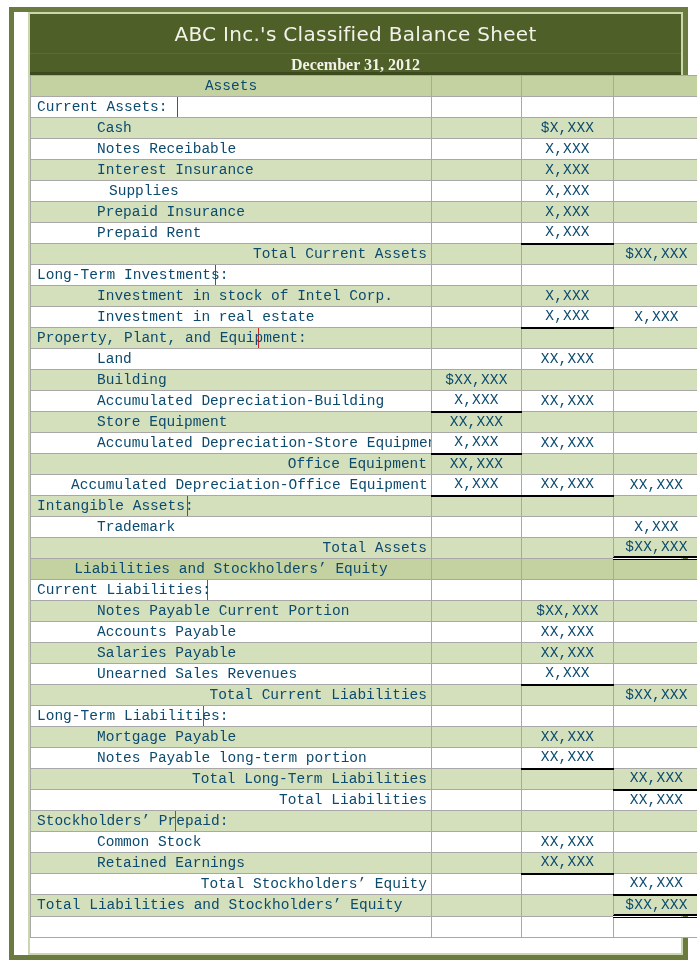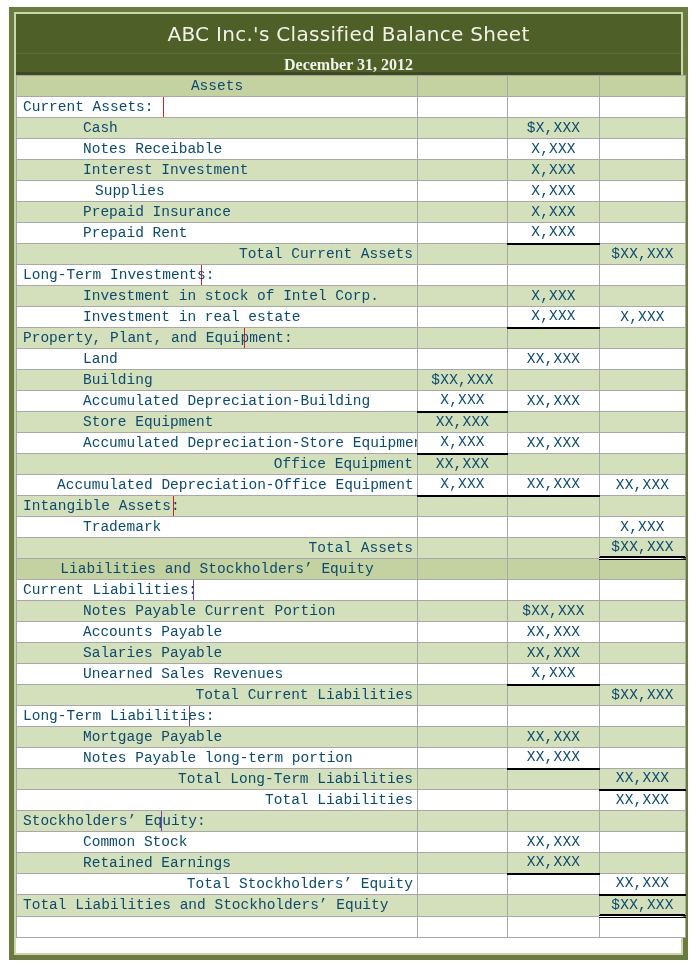--- a/index.html
+++ b/index.html
@@ -24,20 +24,21 @@
     box-sizing: border-box;
     border: 5px solid #6b7a3e;
     background: #ffffff;
   }
   #sheet-inner {
     position: absolute;
     inset: 0;
     box-sizing: border-box;
     border: 2px solid #c9d6ae;
     background: #ffffff;
+    margin-left: 14px;
   }
 
   
   .banner {
     background: #4e5f27;
     color: #f2f2ea;
     text-align: center;
     box-sizing: border-box;
   }
   #title-bar {
@@ -163,21 +164,21 @@
             <td class="num">$X,XXX</td>
             <td class="num"></td>
           </tr>
           <tr class="plain">
             <td class="ind1"><span class="lbl-text">Notes Receibable</span></td>
             <td class="num"></td>
             <td class="num">X,XXX</td>
             <td class="num"></td>
           </tr>
           <tr class="shade">
-            <td class="ind1"><span class="lbl-text">Interest Investment</span></td>
+            <td class="ind1"><span class="lbl-text">Interest Insurance</span></td>
             <td class="num"></td>
             <td class="num">X,XXX</td>
             <td class="num"></td>
           </tr>
           <tr class="plain">
             <td class="ind1" style="padding-left: 78px;"><span class="lbl-text">Supplies</span></td>
             <td class="num"></td>
             <td class="num">X,XXX</td>
             <td class="num"></td>
           </tr>
@@ -349,21 +350,21 @@
             <td class="num"></td>
             <td class="num rule-bot">XX,XXX</td>
           </tr>
           <tr class="plain">
             <td class="ind3"><span class="lbl-text">Total Liabilities</span></td>
             <td class="num"></td>
             <td class="num"></td>
             <td class="num">XX,XXX</td>
           </tr>
           <tr class="shade">
-            <td class="ind0 hl"><span class="lbl-text">Stockholders’ Equity:</span><span class="box purple" style="width: 146px;"></span></td>
+            <td class="ind0 hl"><span class="lbl-text">Stockholders’ Prepaid:</span><span class="box purple" style="width: 146px;"></span></td>
             <td class="num"></td>
             <td class="num"></td>
             <td class="num"></td>
           </tr>
           <tr class="plain">
             <td class="ind1"><span class="lbl-text">Common Stock</span></td>
             <td class="num"></td>
             <td class="num">XX,XXX</td>
             <td class="num"></td>
           </tr>

